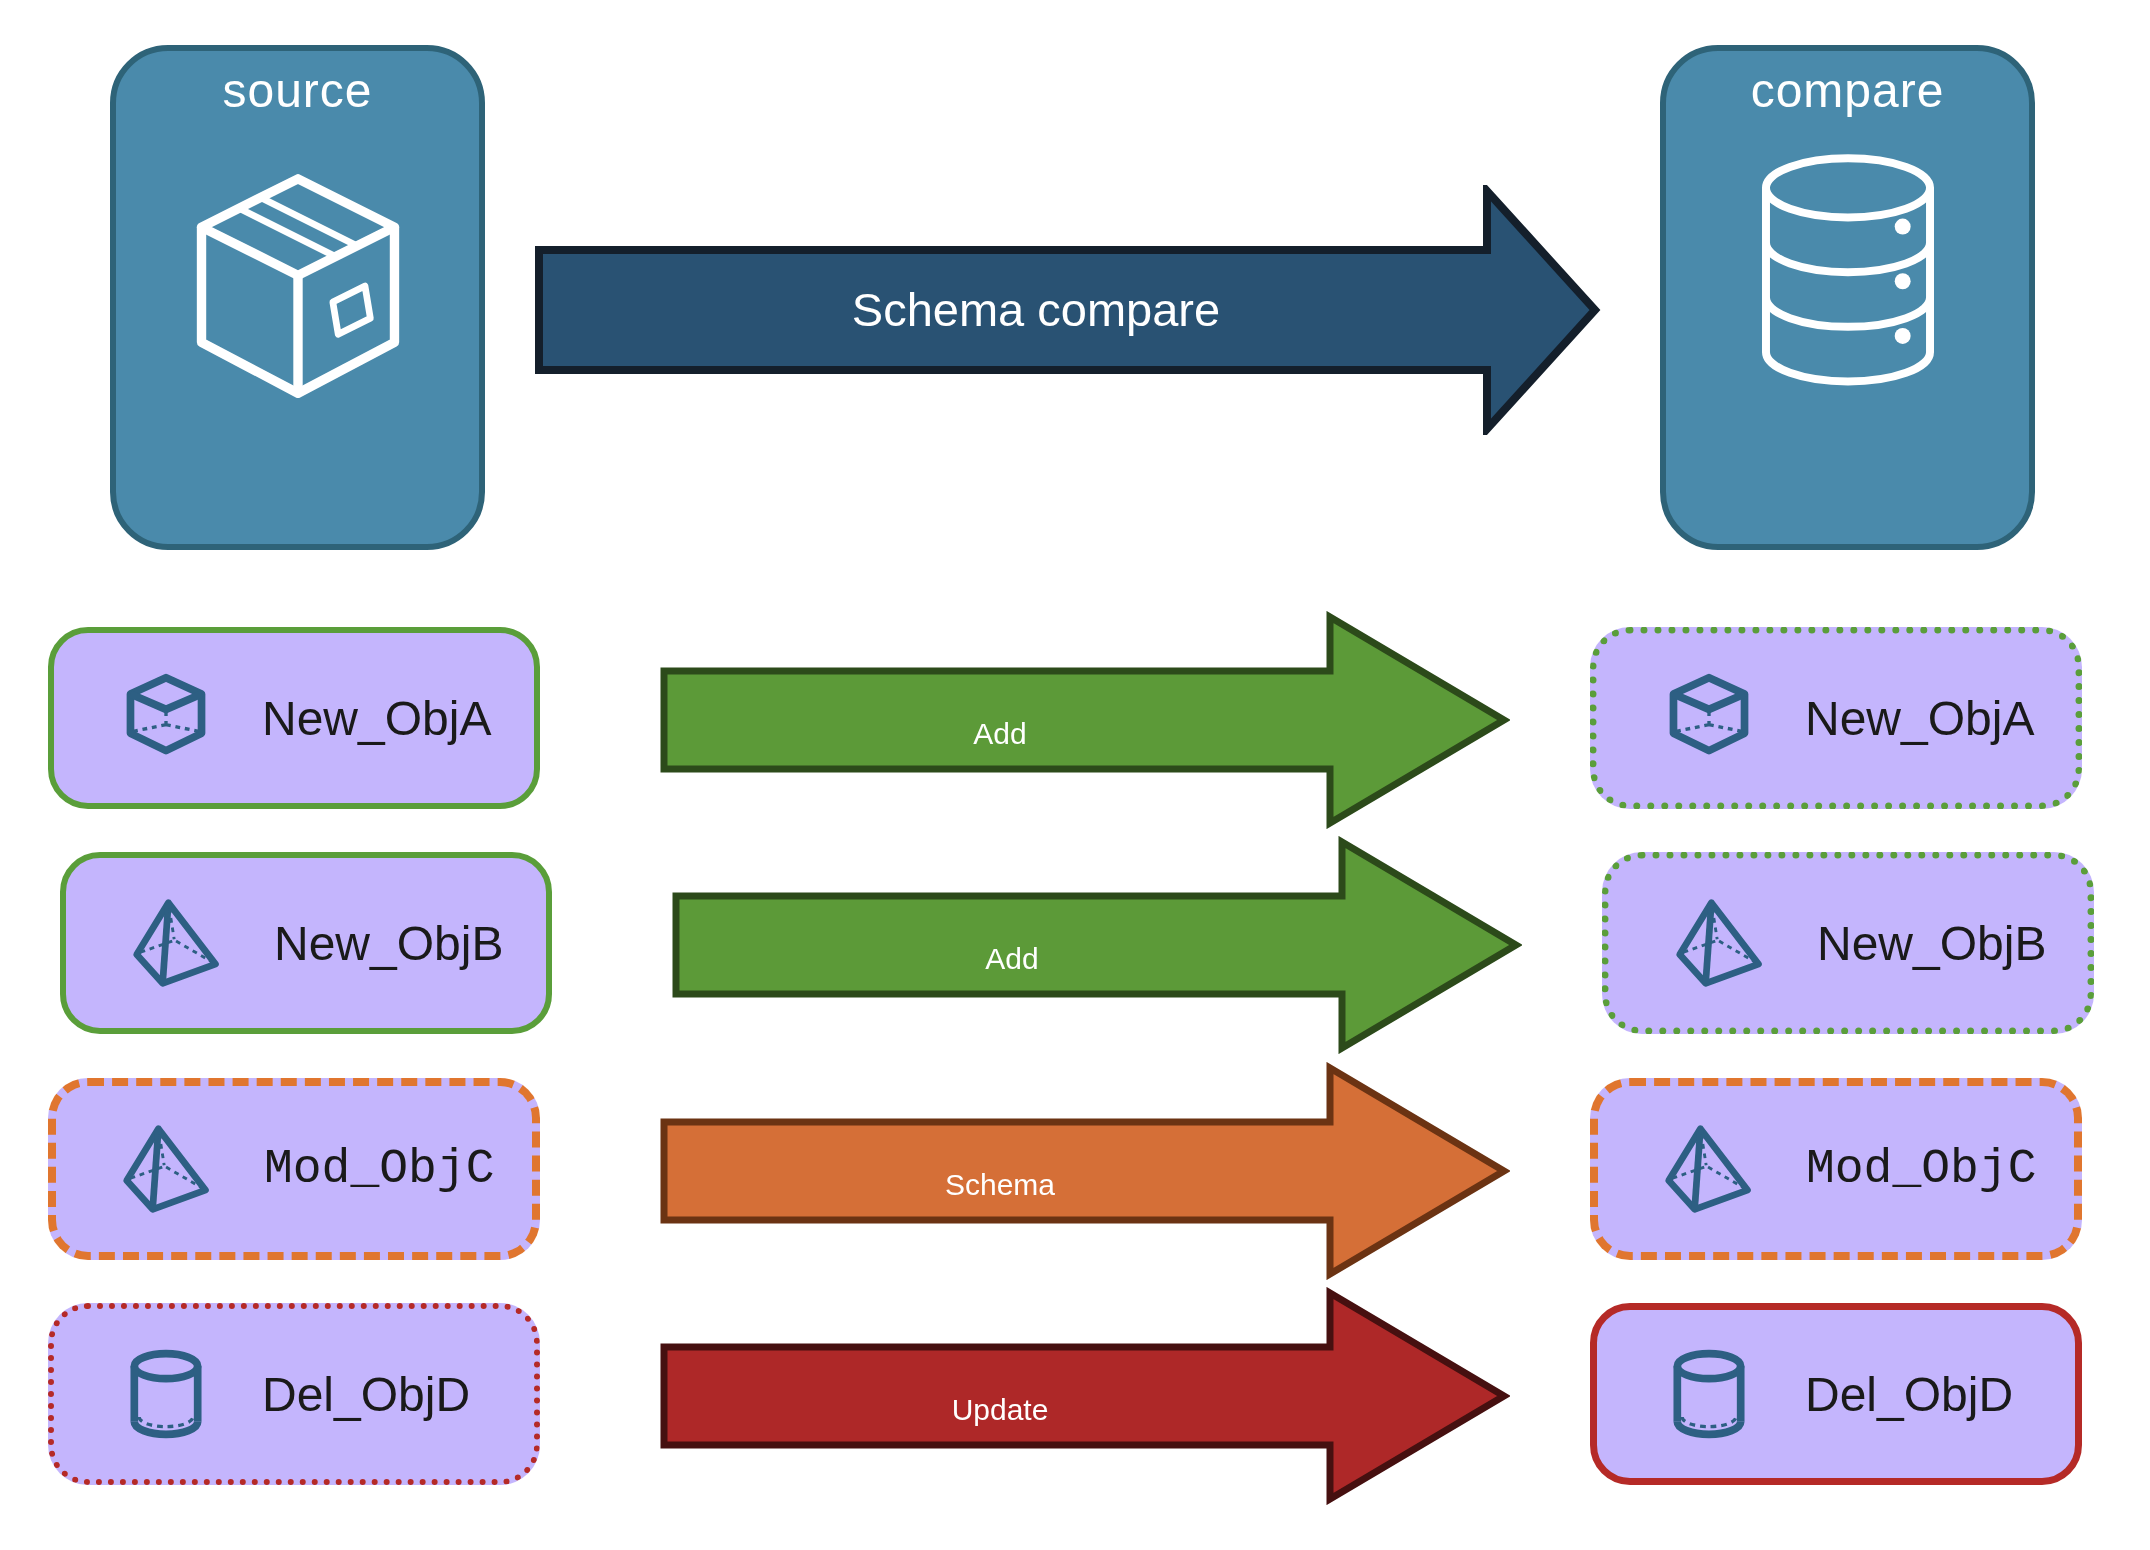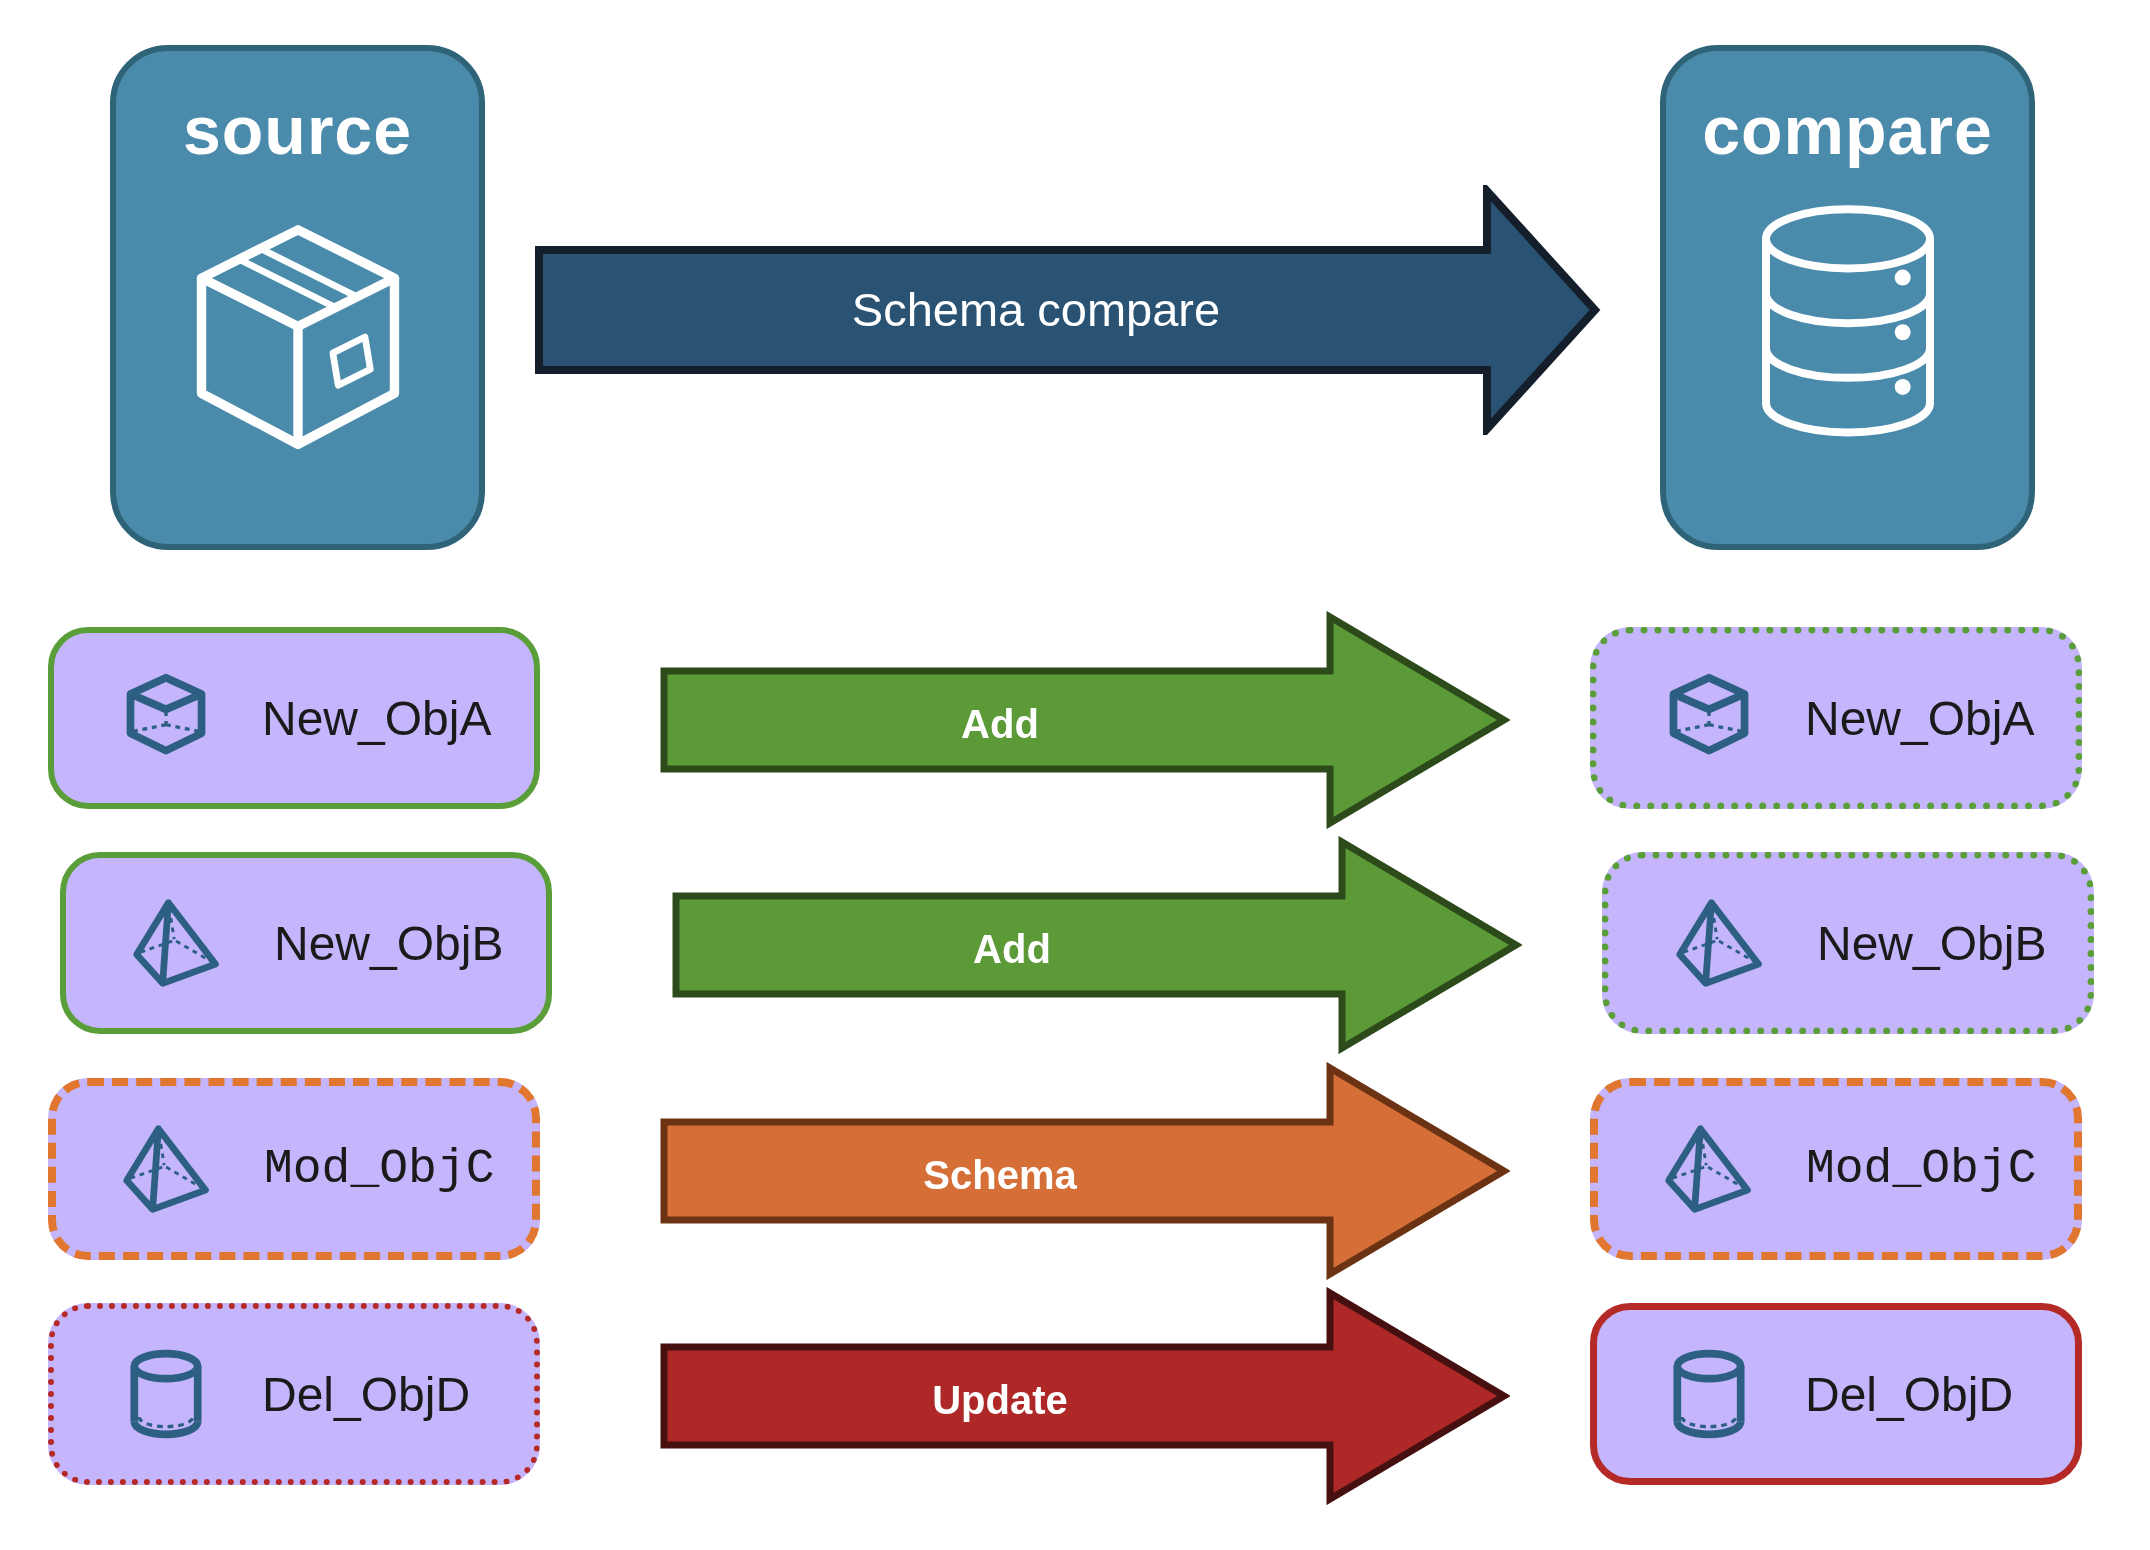--- a/index.html
+++ b/index.html
@@ -22,23 +22,23 @@
     background: var(--node-fill);
     border: 6px solid var(--node-border);
     border-radius: 58px;
     display: flex;
     flex-direction: column;
     align-items: center;
   }
   .node.source { left: 110px; }
   .node.target { left: 1660px; }
   .node-label {
-    margin-top: 40px;
-    font-size: 68px;
-    font-weight: bold;
+    margin-top: 12px;
+    font-size: 48px;
+    font-weight: normal;
     color: var(--node-text);
     letter-spacing: 1px;
   }
   .node-icon { color: #ffffff; }
   .node.source .node-icon { width: 268px; height: 268px; margin-top: 26px; }
   .node.target .node-icon { width: 228px; height: 262px; margin-top: 22px; }
 
   
   .schema-arrow {
     position: absolute;
@@ -103,29 +103,28 @@
     width: 850px;
     height: 218px;
   }
   .flow-arrow polygon { stroke-width: 7; }
   .flow-arrow[data-kind="add"]    polygon { fill: var(--add-fill);    stroke: var(--add-border); }
   .flow-arrow[data-kind="update"] polygon { fill: var(--update-fill); stroke: var(--update-border); }
   .flow-arrow[data-kind="delete"] polygon { fill: var(--delete-fill); stroke: var(--delete-border); }
   .flow-label {
     position: absolute;
     left: 660px;
-    top: 44px;
+    top: 54px;
     width: 680px;
     height: 106px;
     display: flex;
     align-items: center;
     justify-content: center;
     color: var(--arrow-text);
-    font-size: 40px;
-    font-weight: bold;
+    font-size: 30px;
   }
 
   .symdefs { position: absolute; width: 0; height: 0; overflow: hidden; }
 </style>
 </head>
 <body>
 
 <svg class="symdefs" aria-hidden="true">
   <defs>
     <symbol id="sym-cube" viewBox="0 0 100 100">

